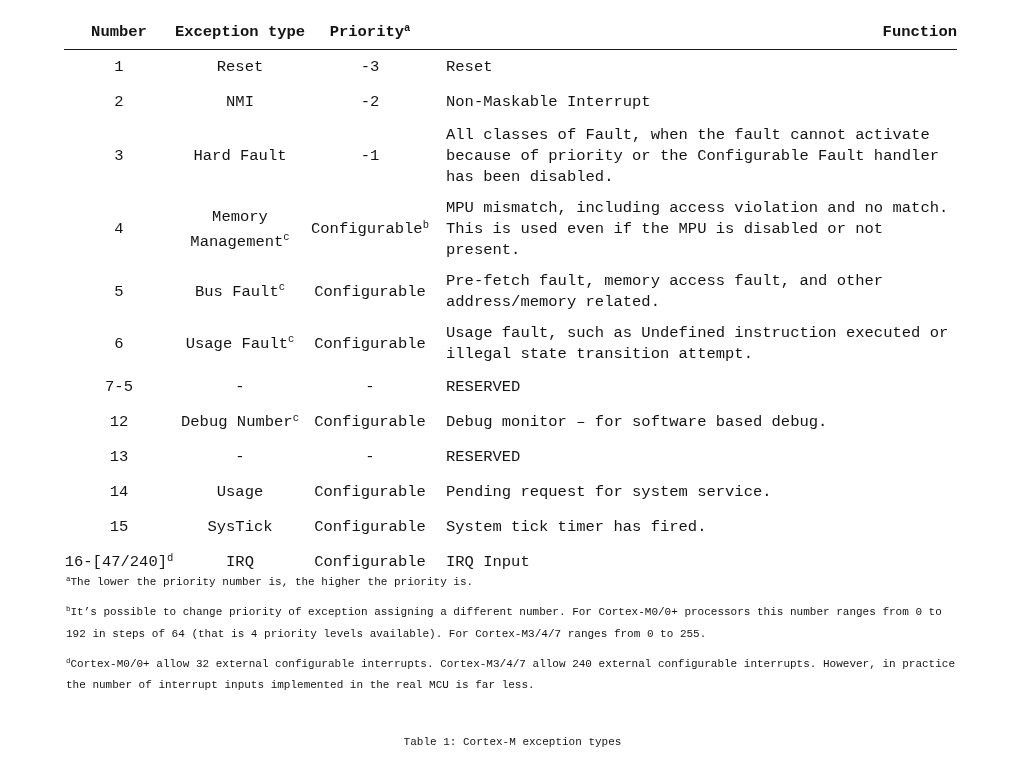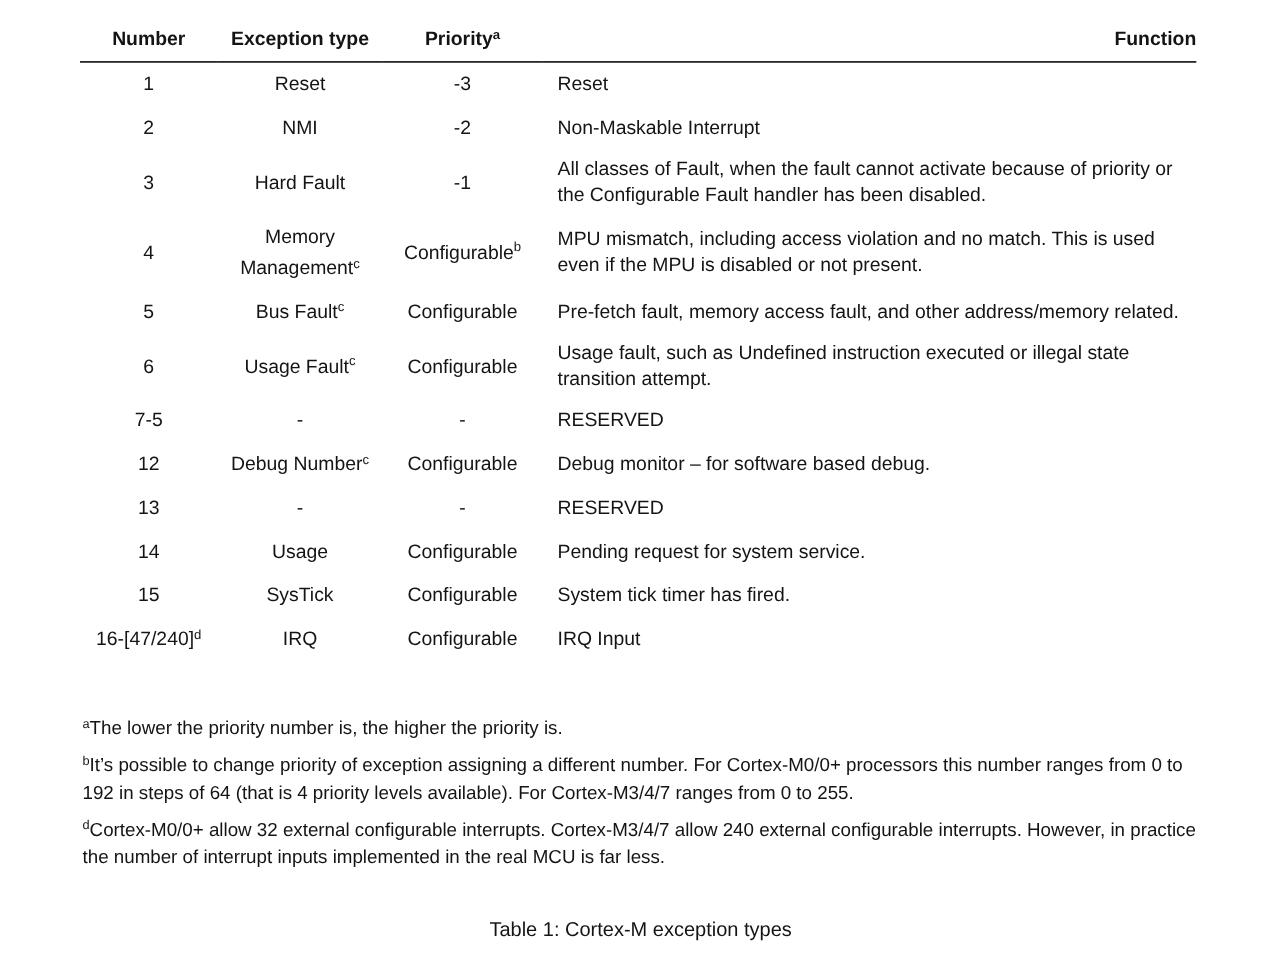--- a/index.html
+++ b/index.html
@@ -2,21 +2,21 @@
 <html><head>
 <meta charset="utf-8">
 <style>
   html,body{margin:0;padding:0;}
   body{background:#ffffff;}
   .page{
     position:relative;
     width:1025px;height:780px;
     background:#ffffff;
     color:#141414;
-    font-family:Liberation Sans, sans-serif;
+    font-family:Liberation Mono, monospace;
     overflow:hidden;
   }
   table.exc-table{
     position:absolute;
     left:64px;top:18px;
     width:893px;
     border-collapse:collapse;
     table-layout:fixed;
   }
   col.c1{width:110px;}
@@ -50,30 +50,30 @@
     font-size:68%;
     line-height:0;
     vertical-align:baseline;
     position:relative;
     top:-0.5em;
   }
   .footnotes{
     position:absolute;
     left:66px;top:572px;
     width:894px;
-    font-size:15px;
+    font-size:11px;
     line-height:21.5px;
   }
   .footnote{margin-bottom:8.5px;}
   .caption{
     position:absolute;
     left:0;top:736px;
     width:100%;
     text-align:center;
-    font-size:16px;
+    font-size:11px;
   }
 </style>
 </head>
 <body>
 
 <div class="page">
 
   <table class="exc-table">
     <colgroup>
       <col class="c1">

